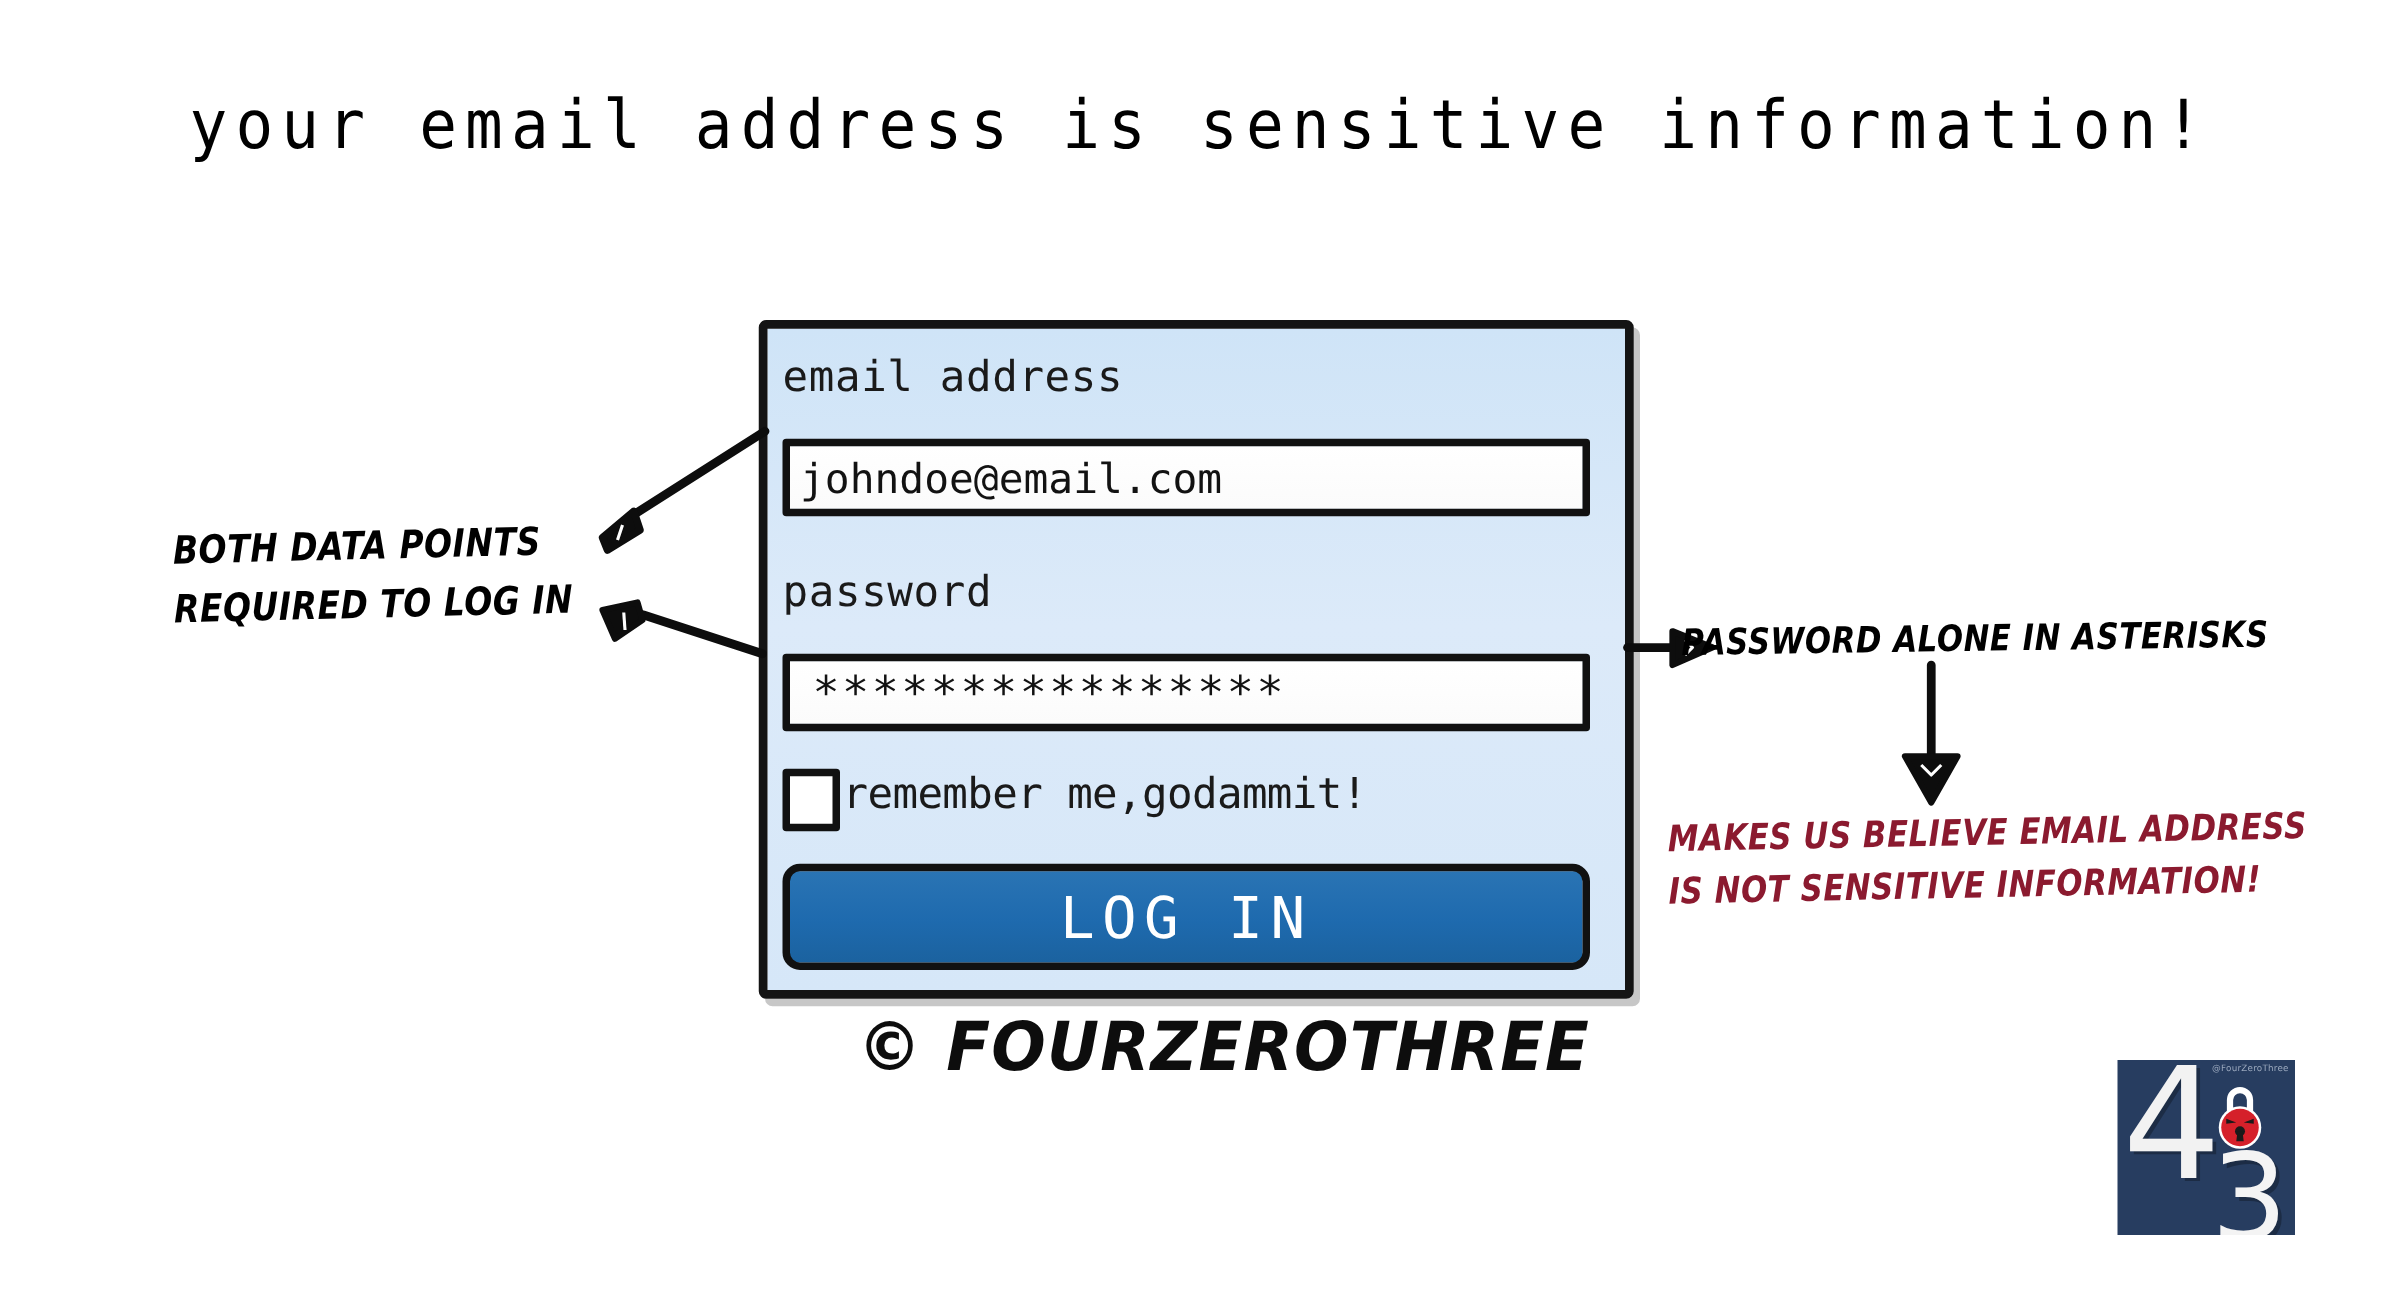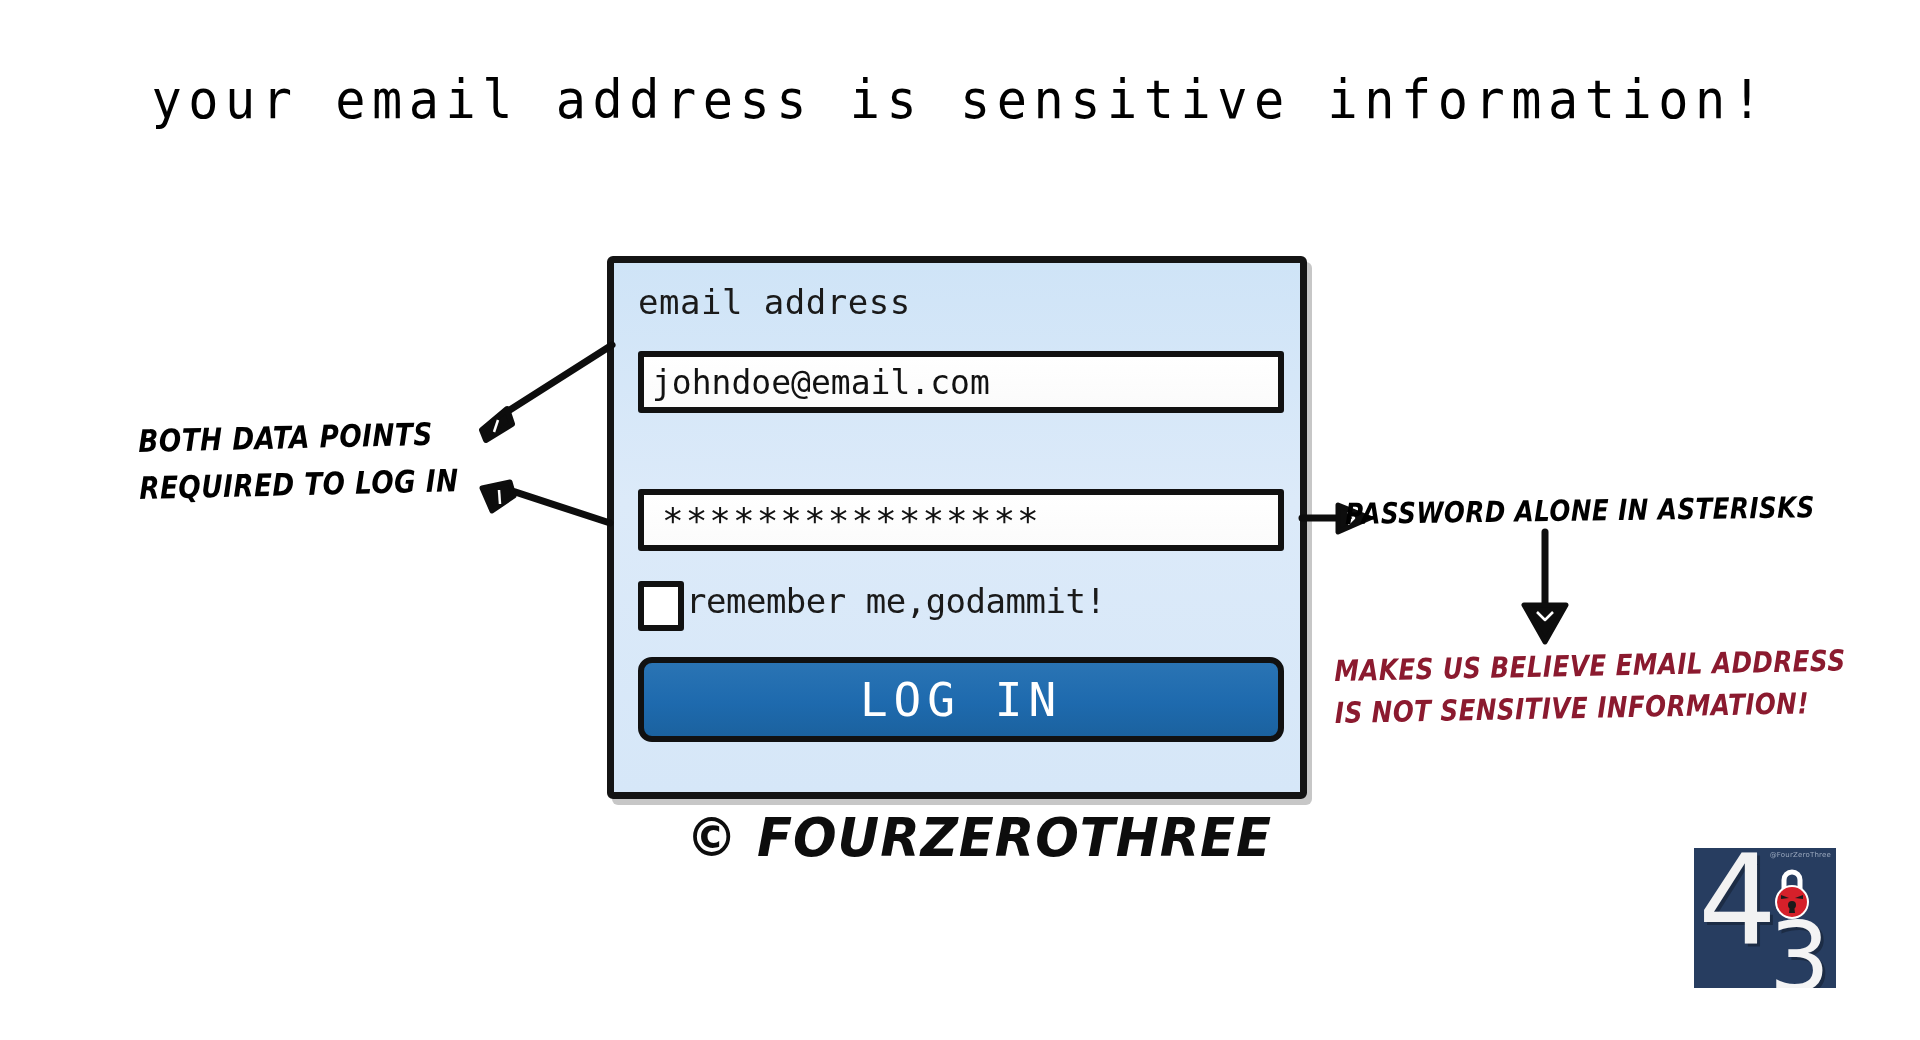--- a/index.html
+++ b/index.html
@@ -38,21 +38,21 @@
   .login-panel {
     position: absolute;
     left: 607px;
     top: 256px;
     width: 700px;
     height: 543px;
     background: linear-gradient(180deg, #cfe4f7 0%, #dceaf9 45%, #d6e7f8 100%);
     border: 7px solid #141414;
     border-radius: 6px;
     box-shadow: 5px 6px 0 rgba(0,0,0,0.22);
-    padding: 22px 26px 0 24px;
+    padding: 22px 26px 0 12px;
   }
 
   .field-label {
     font-family: "DejaVu Sans Mono", monospace;
     font-size: 34px;
     color: #1a1a1a;
     letter-spacing: 0.5px;
     line-height: 1.0;
     margin-bottom: 9px;
   }
@@ -251,20 +251,21 @@
   <div class="headline">your email address is sensitive information!</div>
 
   <div class="login-panel">
 
     <div class="field-label">email address</div>
 
     <div class="text-input" placeholder="email address">johndoe@email.com</div>
 
     <div class="gap-md"></div>
 
+    <div class="field-label">password</div>
 
     <div class="text-input pw" placeholder="password">****************</div>
 
     <div class="checkbox-row">
       <div class="checkbox-box"></div>
       <div class="checkbox-label">remember me,godammit!</div>
     </div>
 
     <div class="login-button">LOG IN</div>
   </div>

